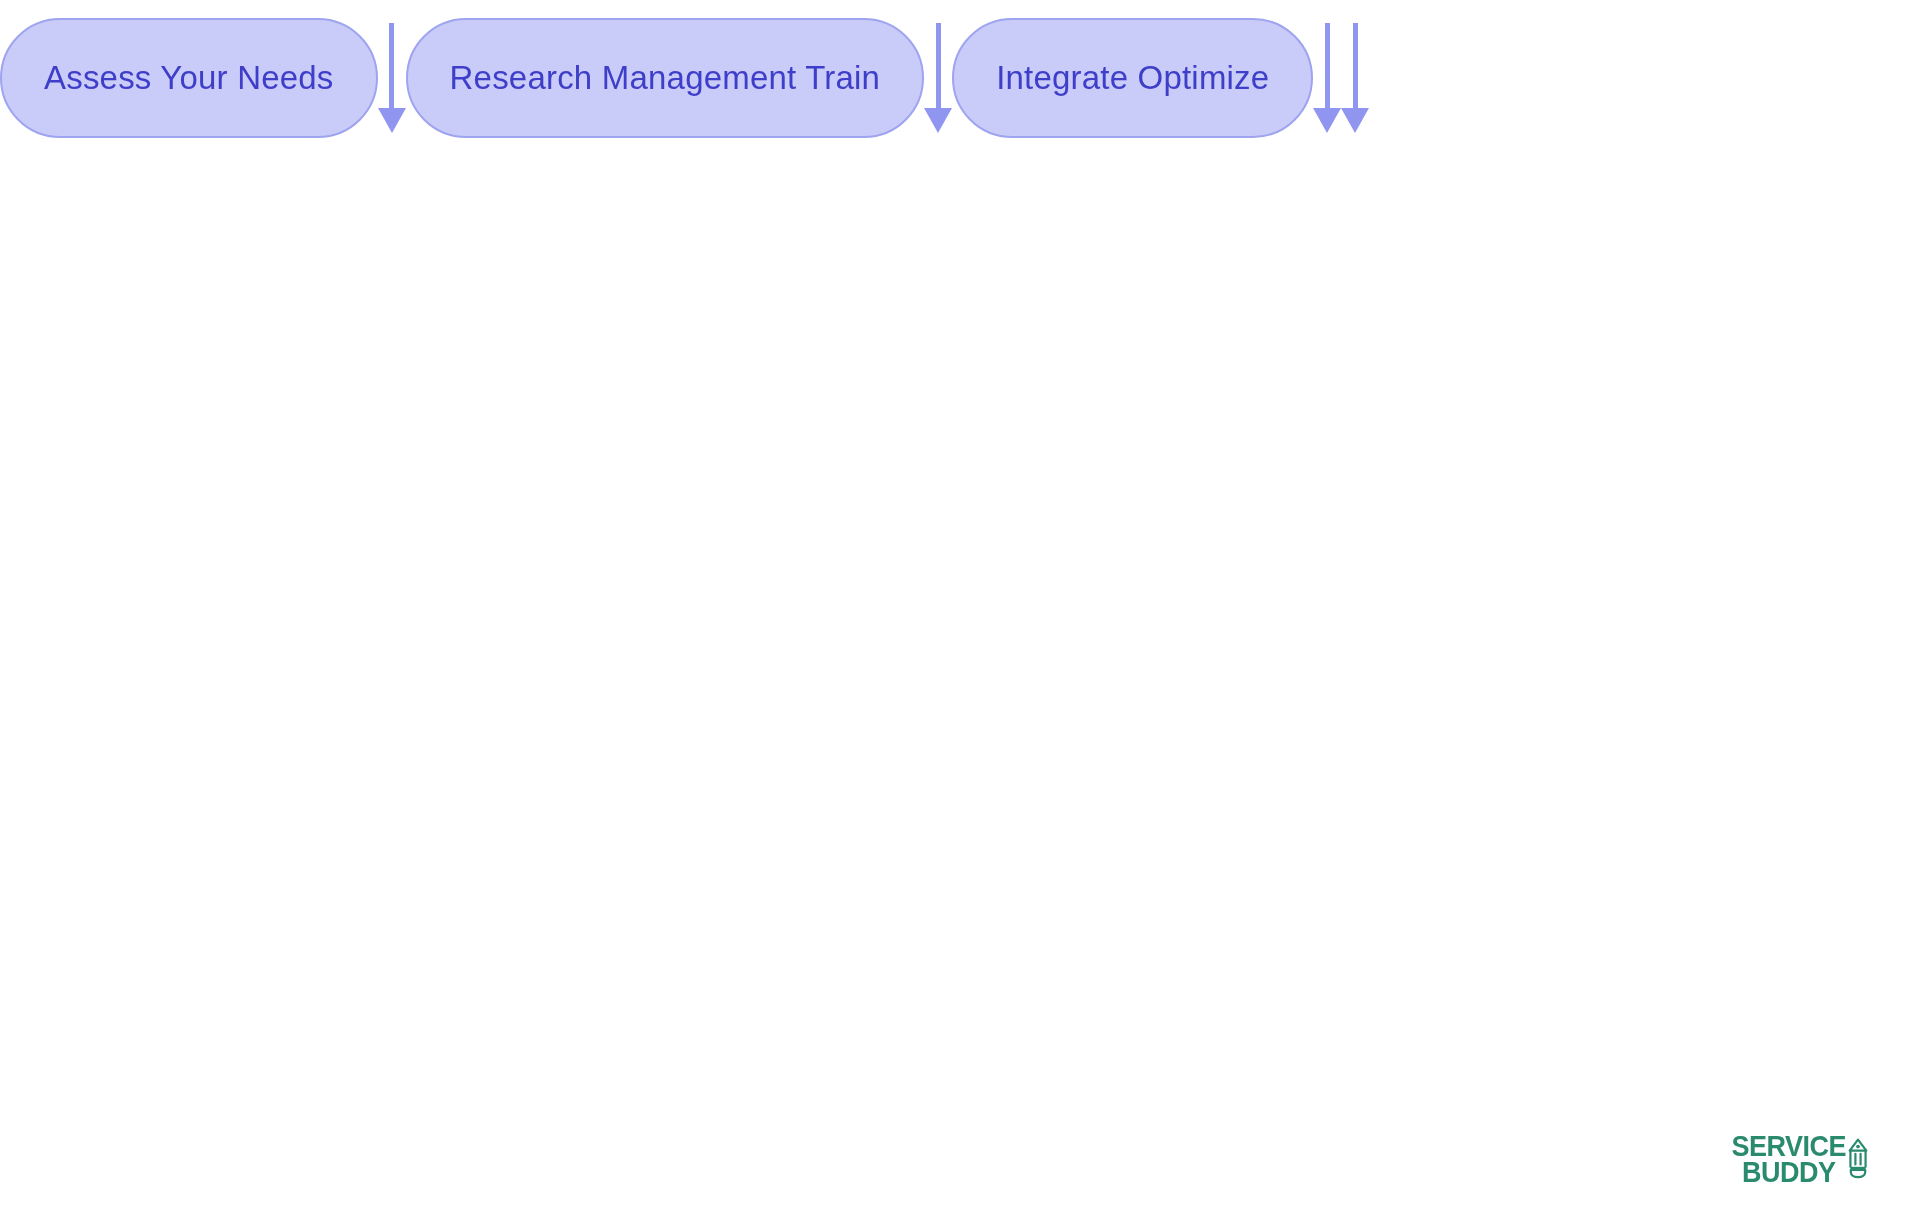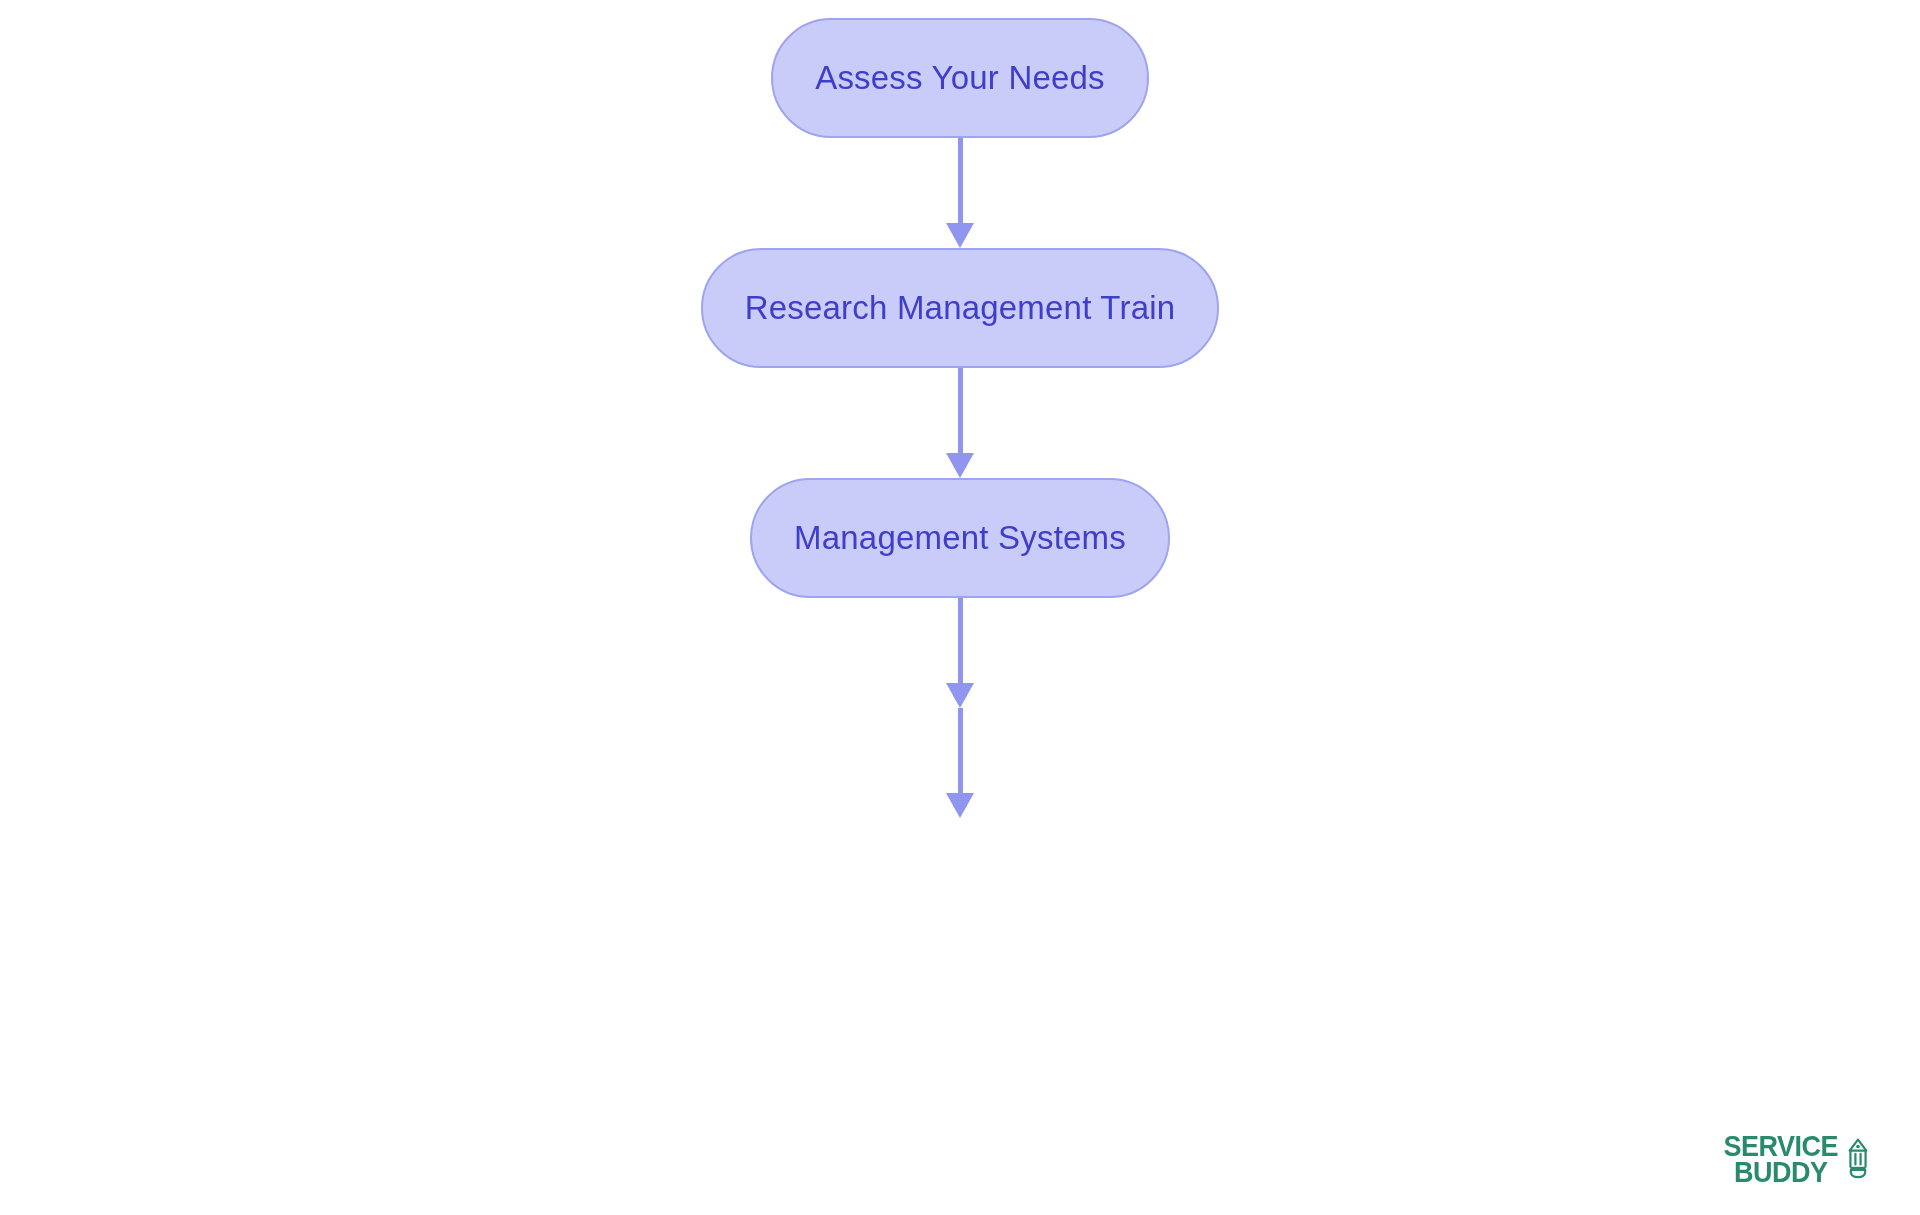--- a/index.html
+++ b/index.html
@@ -14,21 +14,21 @@
   html,body{width:1920px;height:1215px;overflow:hidden;}
   body{
     background:var(--background);
     font-family:"Liberation Sans","DejaVu Sans",sans-serif;
     position:relative;
   }
   .flow{
     position:absolute;
     left:0; right:0; top:18px;
     display:flex;
-    flex-direction:column;
+    flex-direction:row;
     align-items:center;
   }
   .flow-node{
     height:120px;
     border-radius:60px;
     background:var(--node-fill);
     border:2px solid var(--node-border);
     display:flex;
     align-items:center;
     justify-content:center;
@@ -55,21 +55,20 @@
     border-right:14px solid transparent;
     border-top:25px solid var(--arrow);
     margin-top:-1px;
   }
   .logo{
     position:absolute;
     right:50px;
     bottom:30px;
     display:flex;
     align-items:center;
-    gap:8px;
     color:var(--logo-green);
   }
   .logo-text{
     display:flex;
     flex-direction:column;
     align-items:center;
     font-weight:900;
     font-size:27px;
     line-height:24px;
     letter-spacing:-0.5px;
@@ -94,21 +93,21 @@
   <div class="flow-node">
     <span>Research Management Train</span>
   </div>
 
   <div class="flow-arrow">
     <div class="line"></div>
     <div class="head"></div>
   </div>
 
   <div class="flow-node">
-    <span>Management Systems</span>
+    <span>Integrate Optimize</span>
   </div>
 
   <div class="flow-arrow">
     <div class="line"></div>
     <div class="head"></div>
   </div>
 
 
   <div class="flow-arrow">
     <div class="line"></div>

